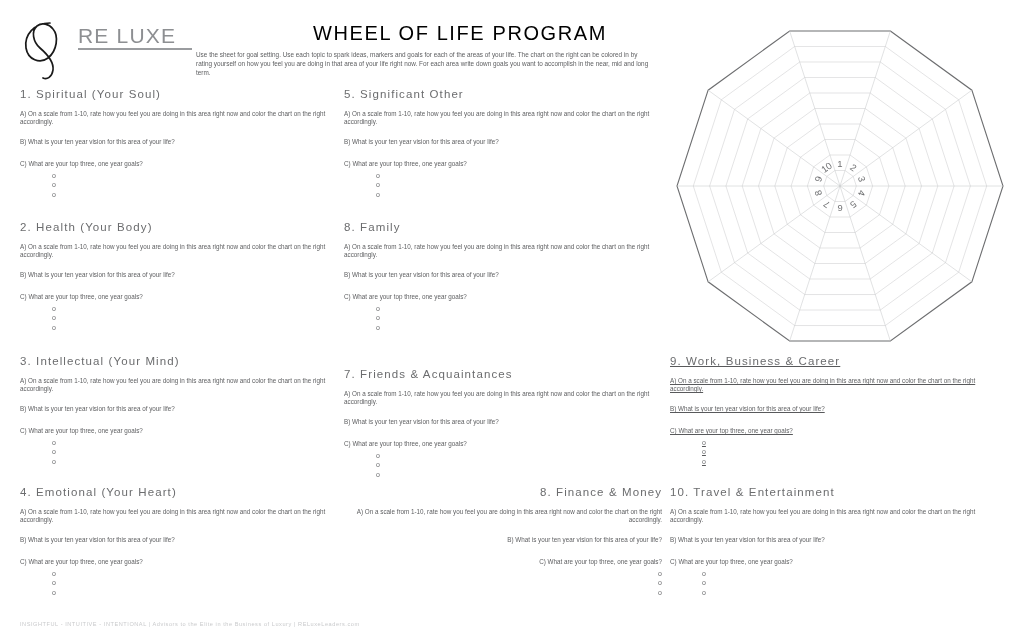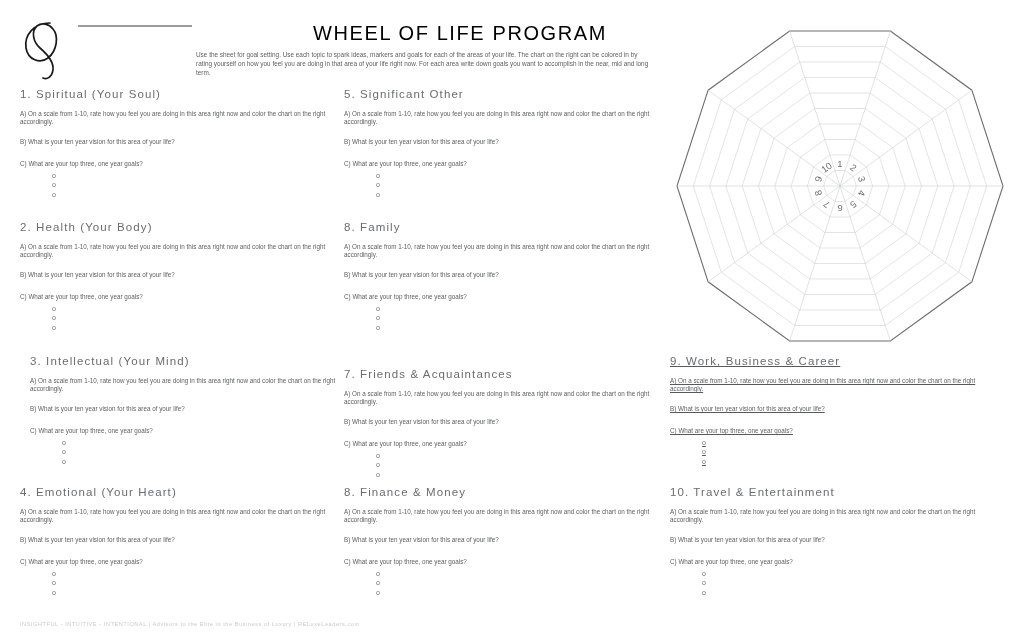--- a/index.html
+++ b/index.html
@@ -151,20 +151,21 @@
   }
 </style>
 </head>
 <body>
 
 <div id="logo-block">
   <svg id="logo-mark" viewBox="0 0 58 62">
     <path d="M30 3 C14 3 4 15 6 28 C8 40 20 44 28 38 C37 31 39 16 33 9 C29 4 22 2 17 6 C11 11 13 22 20 28 C27 34 34 42 33 50 C32 57 27 60 23 58" fill="none" stroke="#1a1a1a" stroke-width="1.7" stroke-linecap="round"></path>
   </svg>
   <div id="logo-words">
+    <div class="logo-reluxe">RE LUXE</div>
     <div class="logo-rule"></div>
   </div>
 </div>
 
 <div id="doc-title">WHEEL OF LIFE PROGRAM</div>
 <div id="intro-text">Use the sheet for goal setting.  Use each topic to spark ideas, markers and goals for each of the areas of your life.  The chart on the right can be colored in by rating yourself on how you feel you are doing in that area of your life right now.  For each area write down goals you want to accomplish in the near, mid and long term.</div>
 
 <div class="section" style="left:20px; top:88px;">
   <div class="sec-title">1. Spiritual (Your Soul)</div>
   <p class="q qa">A) On a scale from 1-10, rate how you feel you are doing in this area right now and color the chart on the right accordingly.</p>
@@ -182,21 +183,21 @@
   <p class="q qa">A) On a scale from 1-10, rate how you feel you are doing in this area right now and color the chart on the right accordingly.</p>
   <p class="q qb">B) What is your ten year vision for this area of your life?</p>
   <p class="q qc">C) What are your top three, one year goals?</p>
   <ul class="bullets">
     <li>o</li>
     <li>o</li>
     <li>o</li>
   </ul>
 </div>
 
-<div class="section" style="left:20px; top:355px;margin-left:10px;">
+<div class="section" style="left:20px; top:355px;">
   <div class="sec-title">3. Intellectual (Your Mind)</div>
   <p class="q qa">A) On a scale from 1-10, rate how you feel you are doing in this area right now and color the chart on the right accordingly.</p>
   <p class="q qb">B) What is your ten year vision for this area of your life?</p>
   <p class="q qc">C) What are your top three, one year goals?</p>
   <ul class="bullets">
     <li>o</li>
     <li>o</li>
     <li>o</li>
   </ul>
 </div>
@@ -242,21 +243,21 @@
   <p class="q qa">A) On a scale from 1-10, rate how you feel you are doing in this area right now and color the chart on the right accordingly.</p>
   <p class="q qb">B) What is your ten year vision for this area of your life?</p>
   <p class="q qc">C) What are your top three, one year goals?</p>
   <ul class="bullets">
     <li>o</li>
     <li>o</li>
     <li>o</li>
   </ul>
 </div>
 
-<div class="section" style="left:344px; top:486px;">
+<div class="section" style="left:344px; top:486px;text-align:right;">
   <div class="sec-title">8. Finance &amp; Money</div>
   <p class="q qa">A) On a scale from 1-10, rate how you feel you are doing in this area right now and color the chart on the right accordingly.</p>
   <p class="q qb">B) What is your ten year vision for this area of your life?</p>
   <p class="q qc">C) What are your top three, one year goals?</p>
   <ul class="bullets">
     <li>o</li>
     <li>o</li>
     <li>o</li>
   </ul>
 </div>

